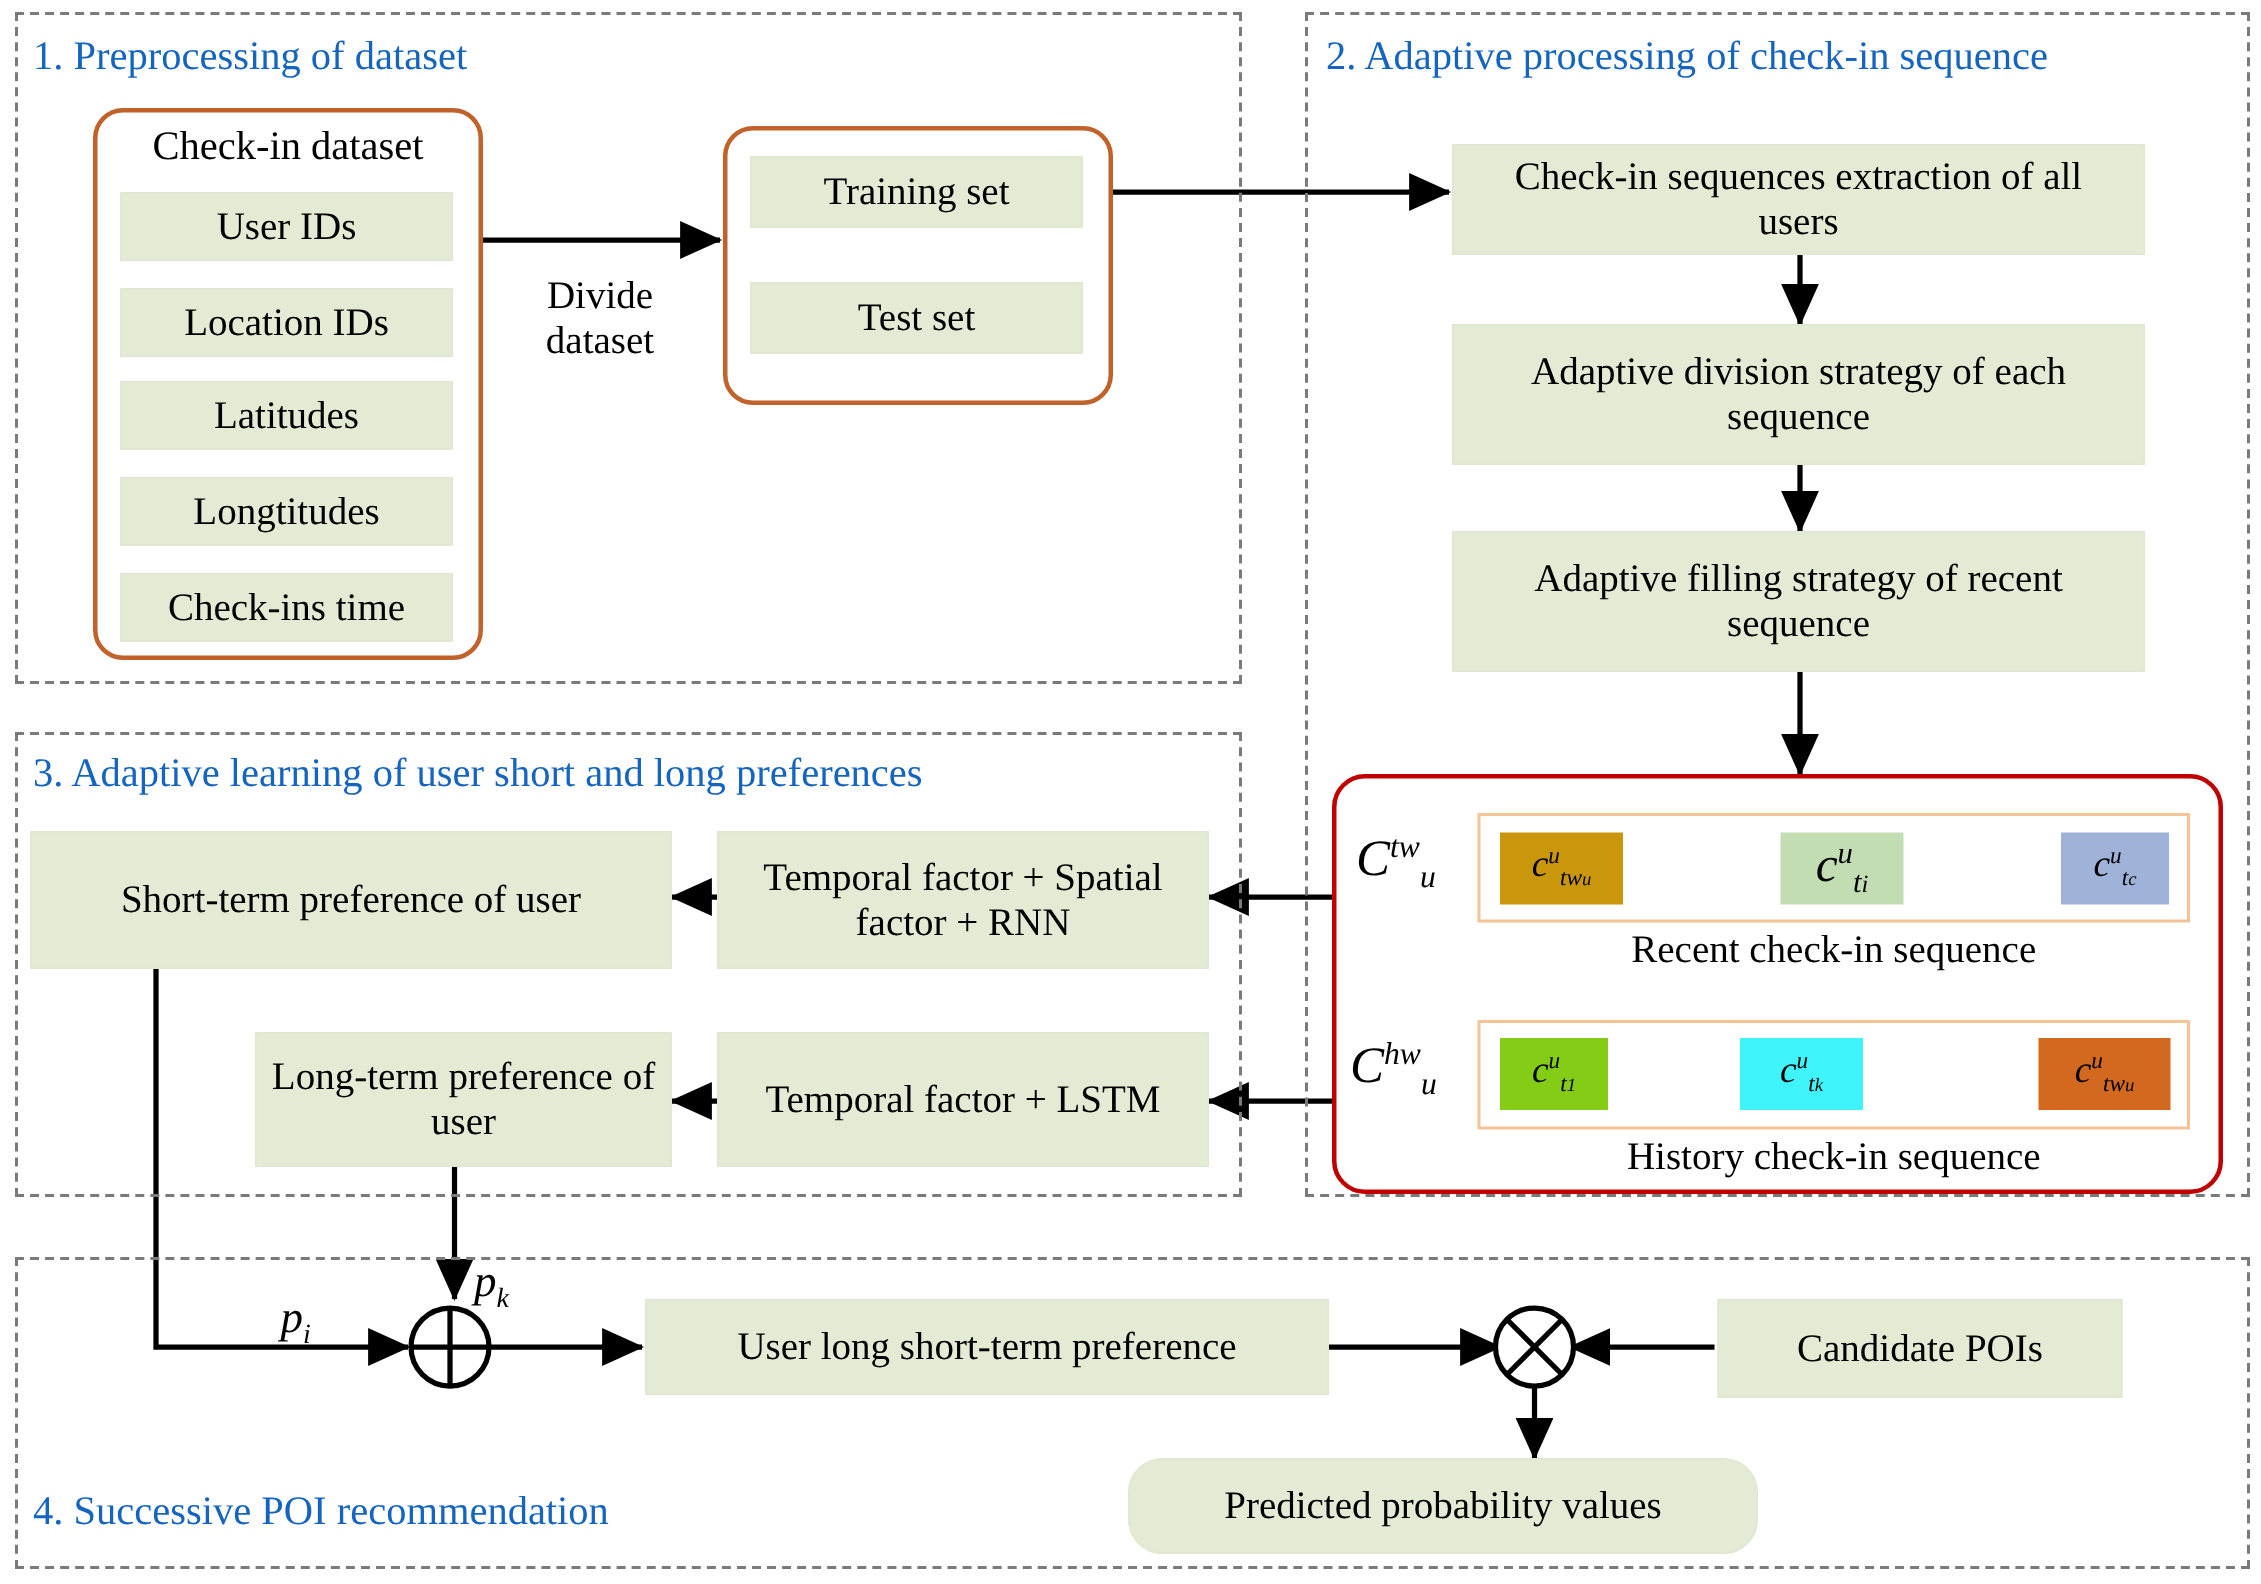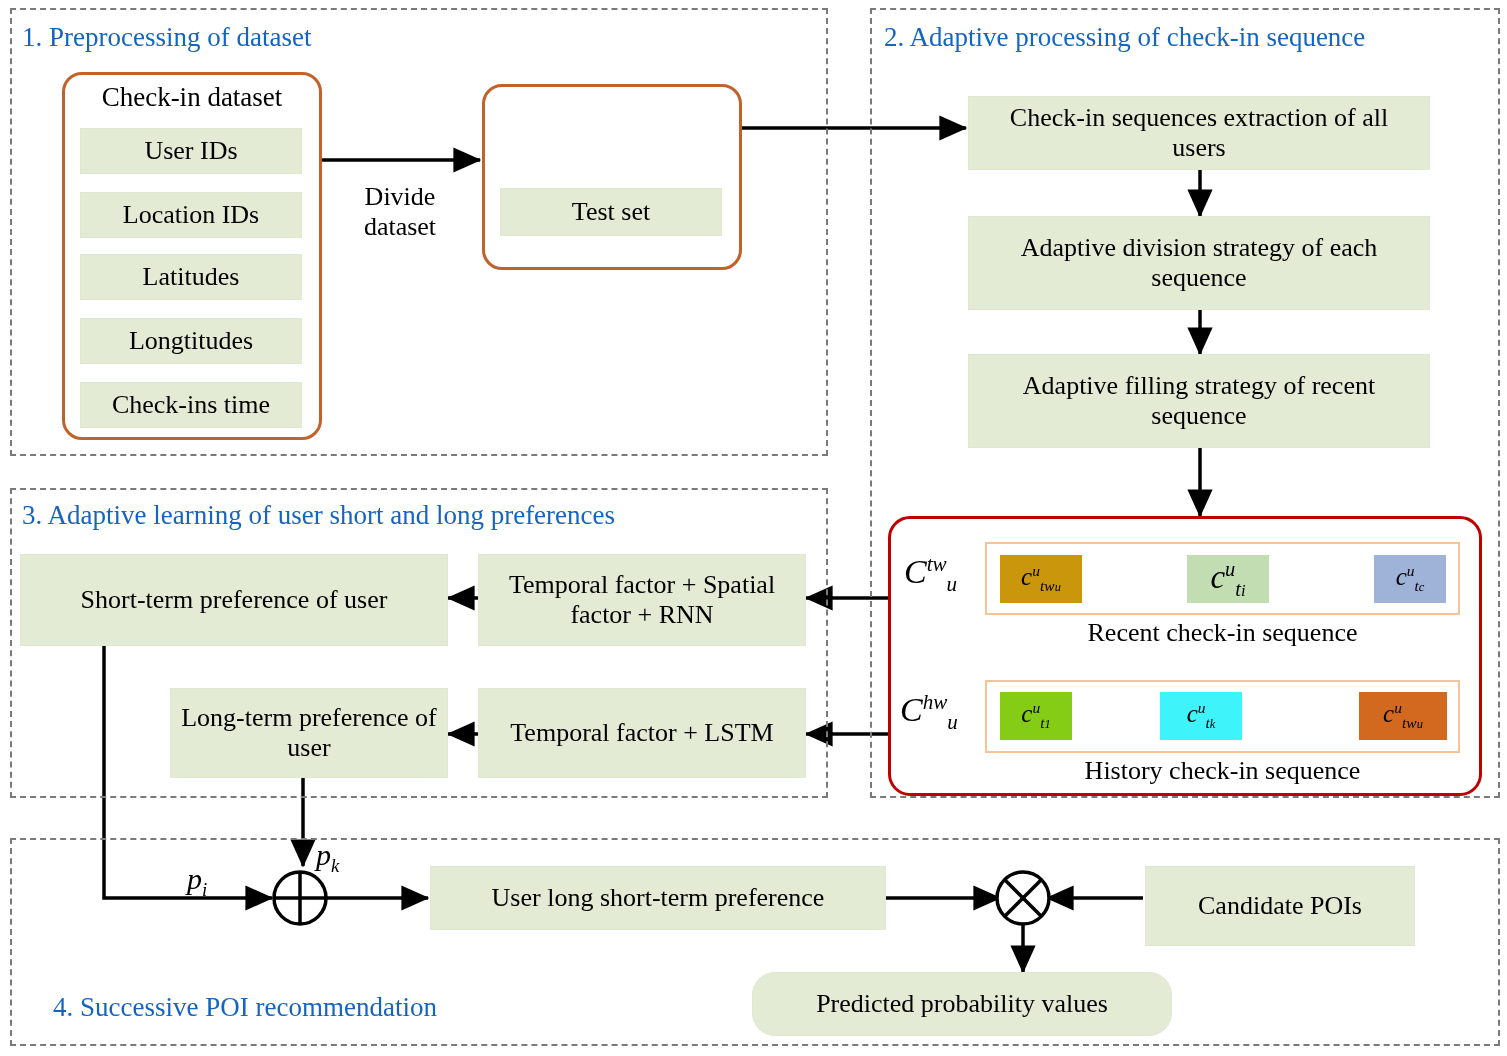--- a/index.html
+++ b/index.html
@@ -198,20 +198,21 @@
   <div class="gbox" style="left:80px; top:254px; width:222px; height:46px;">Latitudes</div>
   <div class="gbox" style="left:80px; top:318px; width:222px; height:46px;">Longtitudes</div>
   <div class="gbox" style="left:80px; top:382px; width:222px; height:46px;">Check-ins time</div>
 
   <div class="abs" style="left:340px; top:182px; width:120px; text-align:center; font-size:26px; line-height:1.15;">
     <div>Divide</div>
     <div>dataset</div>
   </div>
 
   <div class="obox" style="left:482px; top:84px; width:260px; height:186px;"></div>
+  <div class="gbox" style="left:500px; top:104px; width:222px; height:48px;">Training set</div>
   <div class="gbox" style="left:500px; top:188px; width:222px; height:48px;">Test set</div>
 
   <div class="section-box" style="left:870px; top:8px; width:630px; height:790px;"></div>
   <div class="section-title" style="left:884px; top:22px;">2. Adaptive processing of check-in sequence</div>
 
   <div class="gbox" style="left:968px; top:216px; width:462px; height:94px; padding:0 16px;">Adaptive division strategy of each sequence</div>
   <div class="gbox" style="left:968px; top:96px; width:462px; height:74px; padding:0 16px;">Check-in sequences extraction of all users</div>
   <div class="gbox" style="left:968px; top:354px; width:462px; height:94px; padding:0 16px;">Adaptive filling strategy of recent sequence</div>
 
   <div class="rbox" style="left:888px; top:516px; width:594px; height:280px;"></div>
@@ -267,26 +268,26 @@
   <div class="section-box" style="left:10px; top:488px; width:818px; height:310px;"></div>
   <div class="section-title" style="left:22px; top:500px;">3. Adaptive learning of user short and long preferences</div>
 
   <div class="gbox" style="left:20px; top:554px; width:428px; height:92px; padding:0 10px;">Short-term preference of user</div>
   <div class="gbox" style="left:478px; top:554px; width:328px; height:92px; padding:0 10px;">Temporal factor + Spatial factor + RNN</div>
 
   <div class="gbox" style="left:170px; top:688px; width:278px; height:90px; padding:0 10px;">Long-term preference of user</div>
   <div class="gbox" style="left:478px; top:688px; width:328px; height:90px; padding:0 10px;">Temporal factor + LSTM</div>
 
   <div class="section-box" style="left:10px; top:838px; width:1490px; height:208px;"></div>
-  <div class="section-title" style="left:22px; top:992px;margin-left:31px;">4. Successive POI recommendation</div>
+  <div class="section-title" style="left:22px; top:992px;">4. Successive POI recommendation</div>
 
   <div class="mathlab" style="left:187px; top:862px; font-size:30px;">
     <span class="mi">p</span><span class="sub">i</span>
   </div>
   <div class="mathlab" style="left:316px; top:838px; font-size:30px;">
     <span class="mi">p</span><span class="sub">k</span>
   </div>
 
   <div class="gbox" style="left:430px; top:866px; width:456px; height:64px; padding:0 10px;">User long short-term preference</div>
-  <div class="gbox" style="left:1145px; top:866px; width:270px; height:80px; padding:4px 10px;">Candidate POIs</div>
+  <div class="gbox" style="left:1145px; top:866px; width:270px; height:66px; padding:4px 10px;">Candidate POIs</div>
   <div class="gbox" style="left:752px; top:972px; width:420px; height:64px; padding:0 10px;border-radius:23px;">Predicted probability values</div>
 
 </div>
 
 </body></html>

